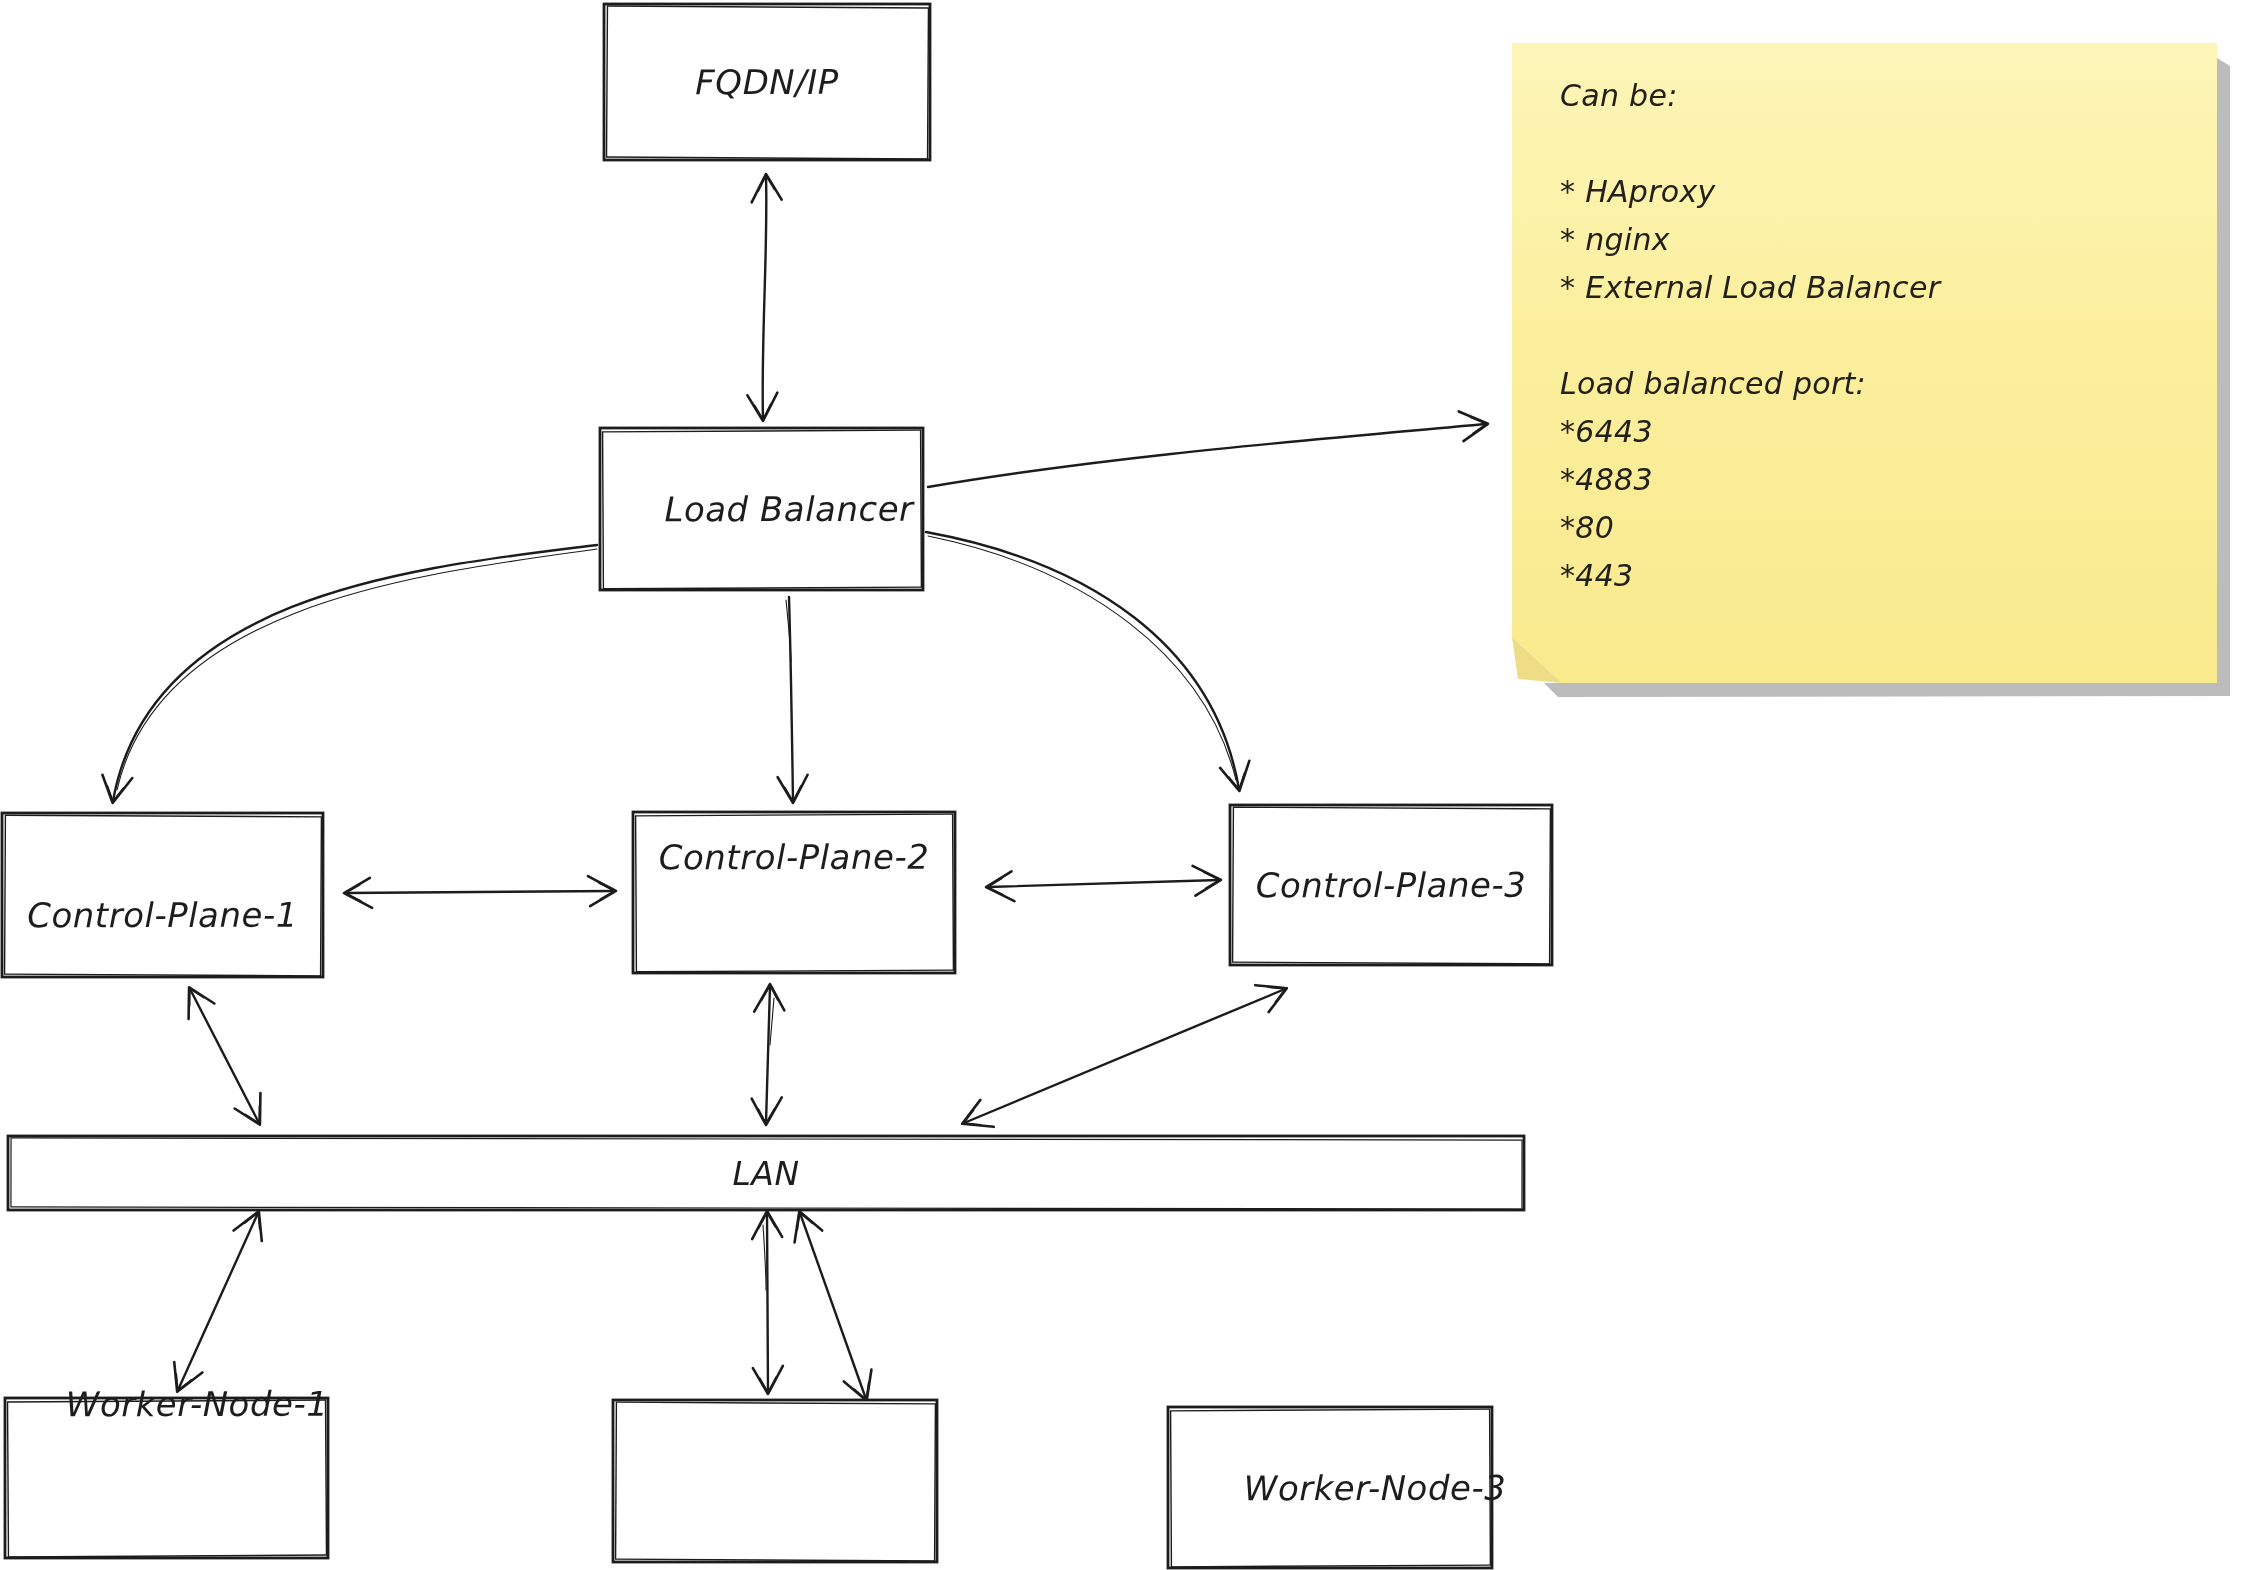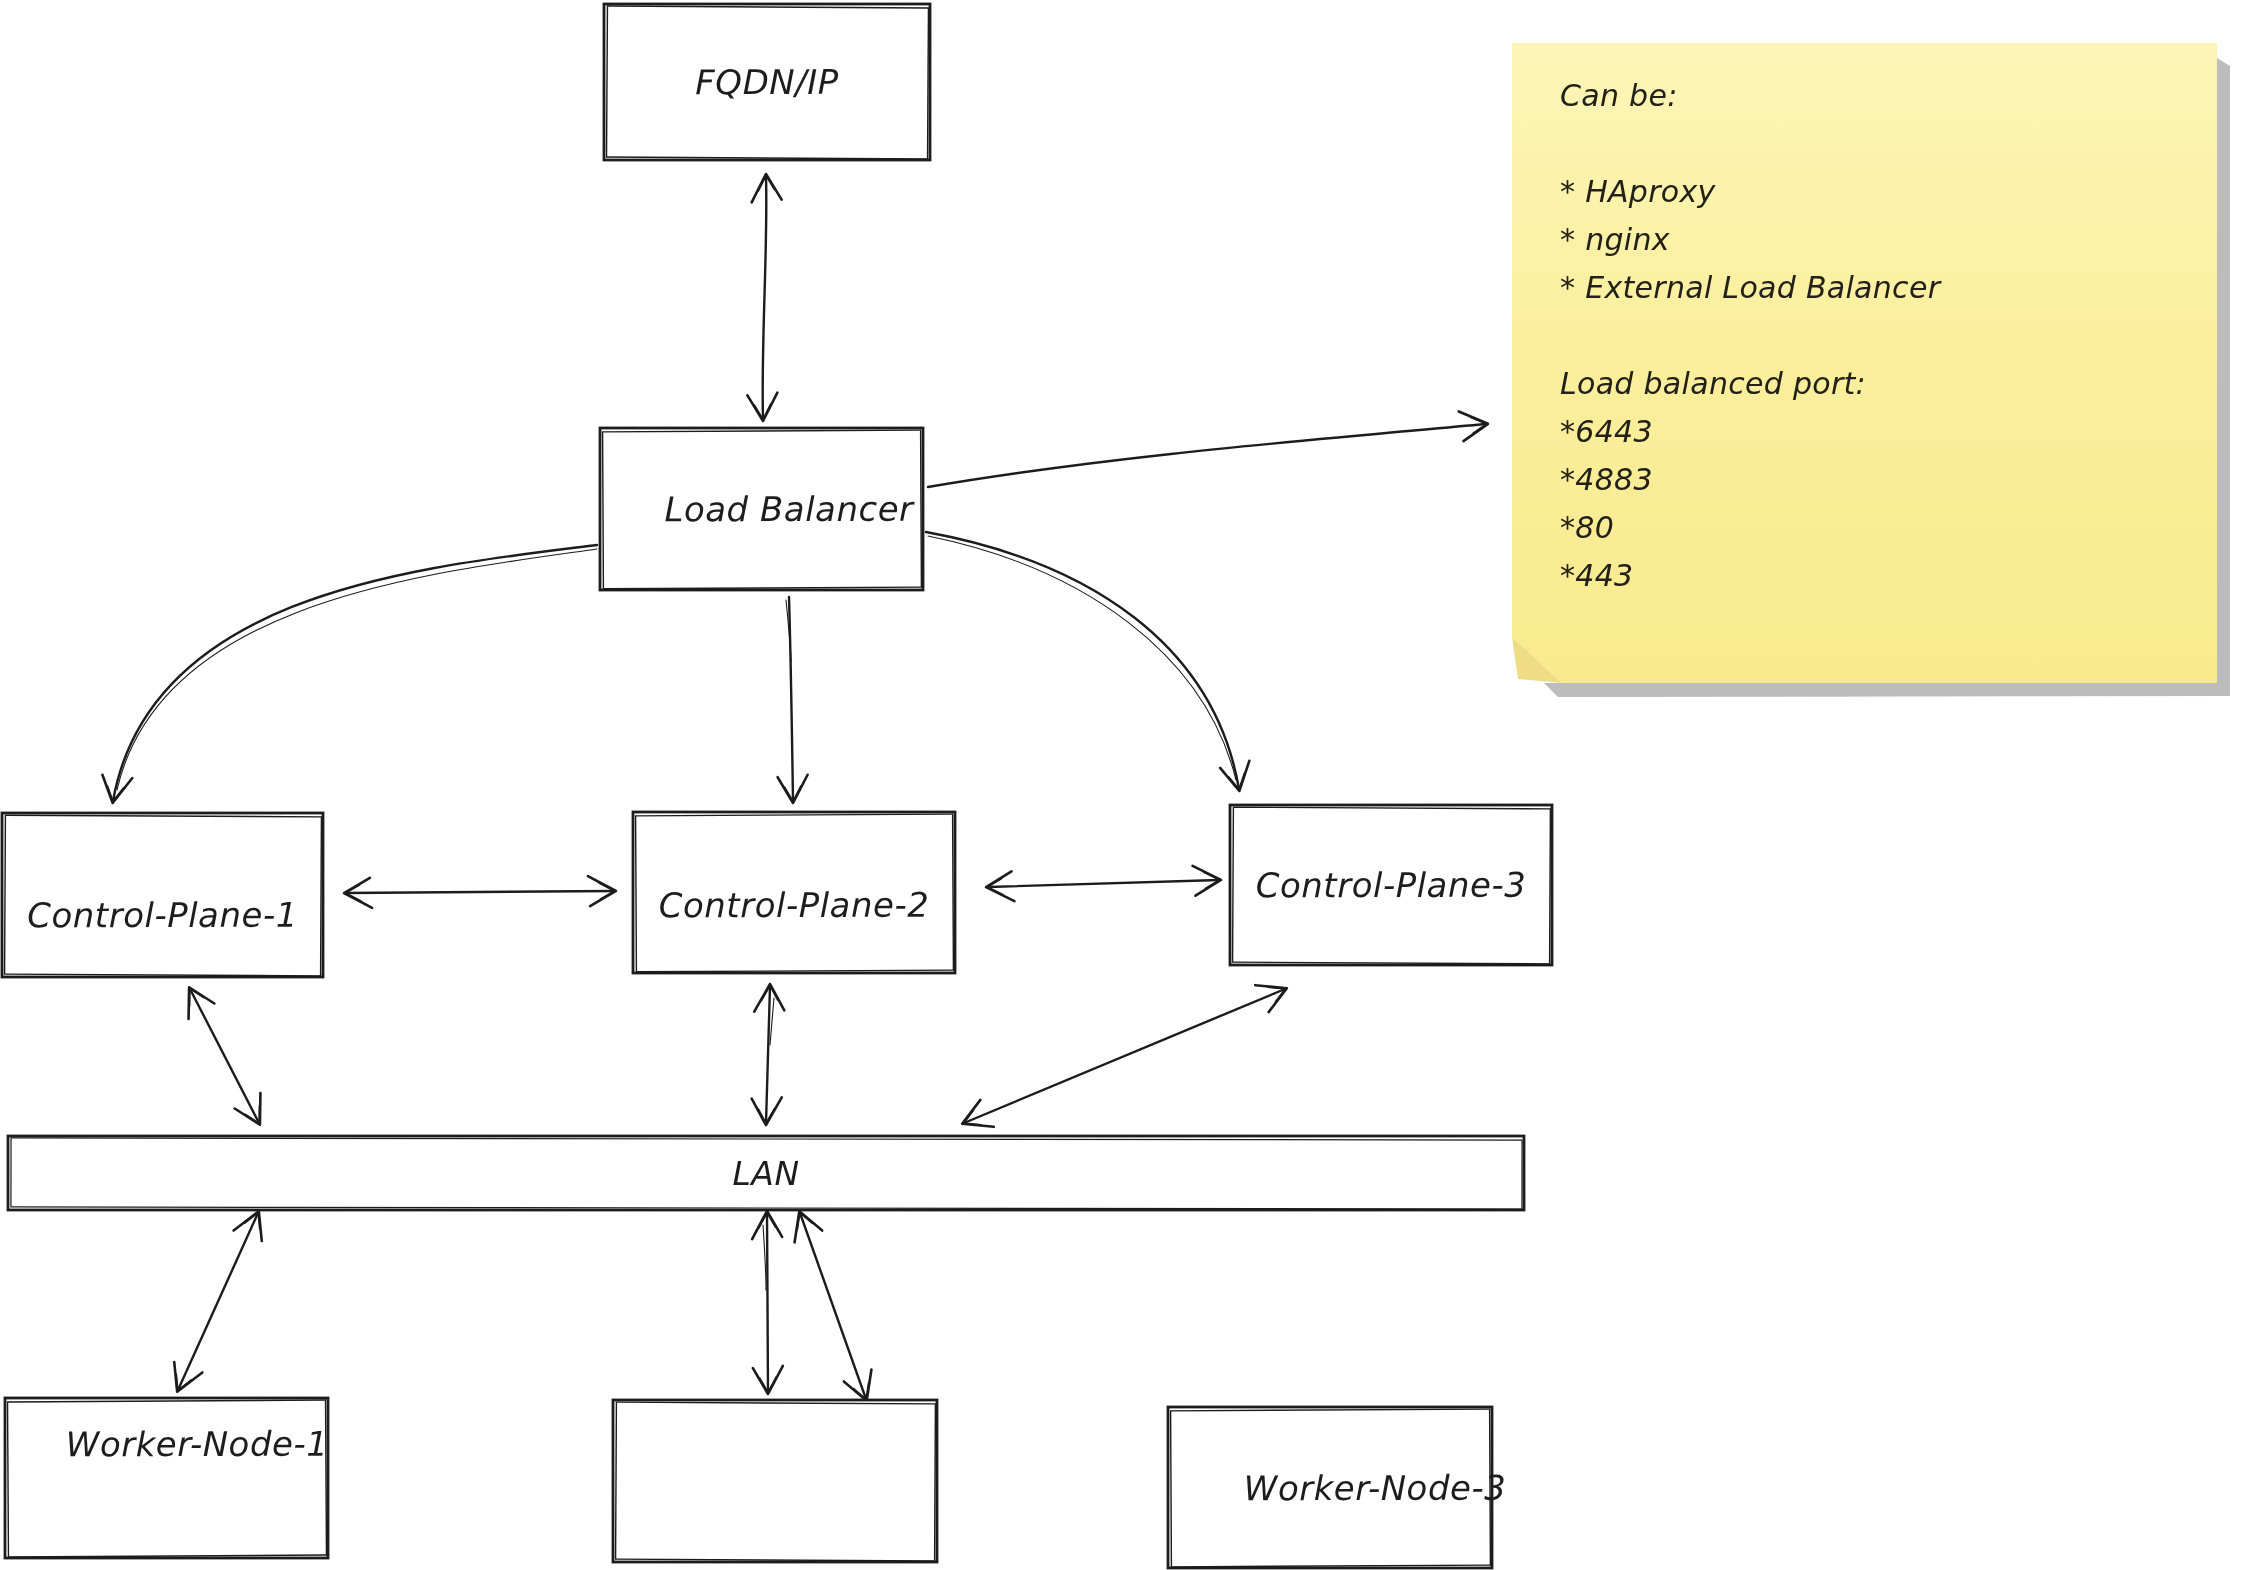--- a/index.html
+++ b/index.html
@@ -143,27 +143,27 @@
       <polygon points="1512,637 1562,683 1518,679" fill="#EEDD85"></polygon>
     </g>
   </svg>
 
   <div class="node-label" style="left:604px;top:4px;width:326px;height:156px;">FQDN/IP</div>
 
   <div class="node-label" style="left:600px;top:428px;width:378px;height:162px;">Load Balancer</div>
 
   <div class="node-label" style="left:2px;top:813px;width:321px;height:164px;margin-top:20px;">Control-Plane-1</div>
 
-  <div class="node-label" style="left:633px;top:824px;width:322px;height:161px;">Control-Plane-2</div>
+  <div class="node-label" style="left:633px;top:776px;width:322px;height:161px;">Control-Plane-2</div>
 
   <div class="node-label" style="left:1230px;top:805px;width:322px;height:160px;">Control-Plane-3</div>
 
   <div class="node-label lan-label" style="left:8px;top:1136px;width:1516px;height:74px;">LAN</div>
 
-  <div class="node-label" style="left:5px;top:1364px;width:384px;height:160px;">Worker-Node-1</div>
+  <div class="node-label" style="left:5px;top:1324px;width:384px;height:160px;">Worker-Node-1</div>
 
 
   <div class="node-label" style="left:1168px;top:1407px;width:324px;height:161px;padding-left:45px;">Worker-Node-3</div>
 
   <div class="note-text">
     <div class="note-line">Can be:</div>
     <div class="note-line"></div>
     <div class="note-line">* HAproxy</div>
     <div class="note-line">* nginx</div>
     <div class="note-line">* External Load Balancer</div>

